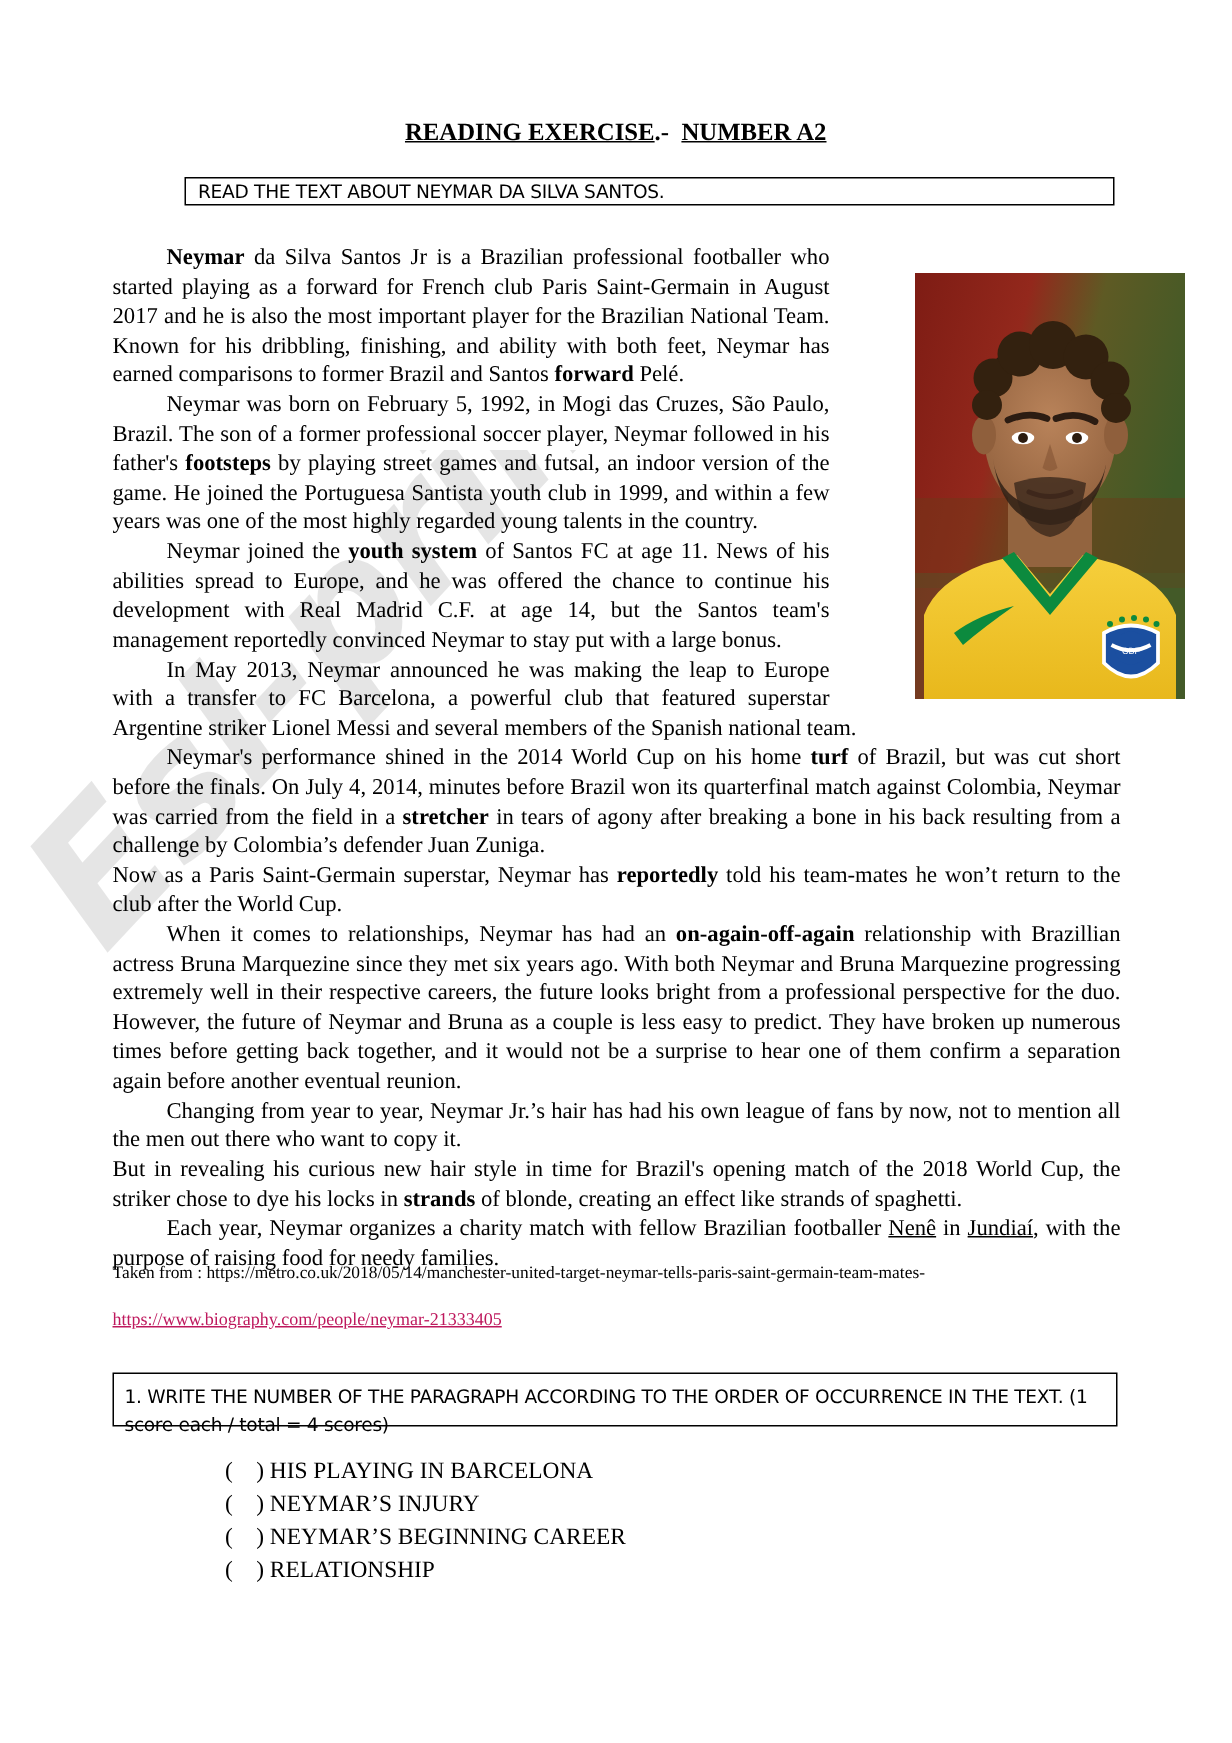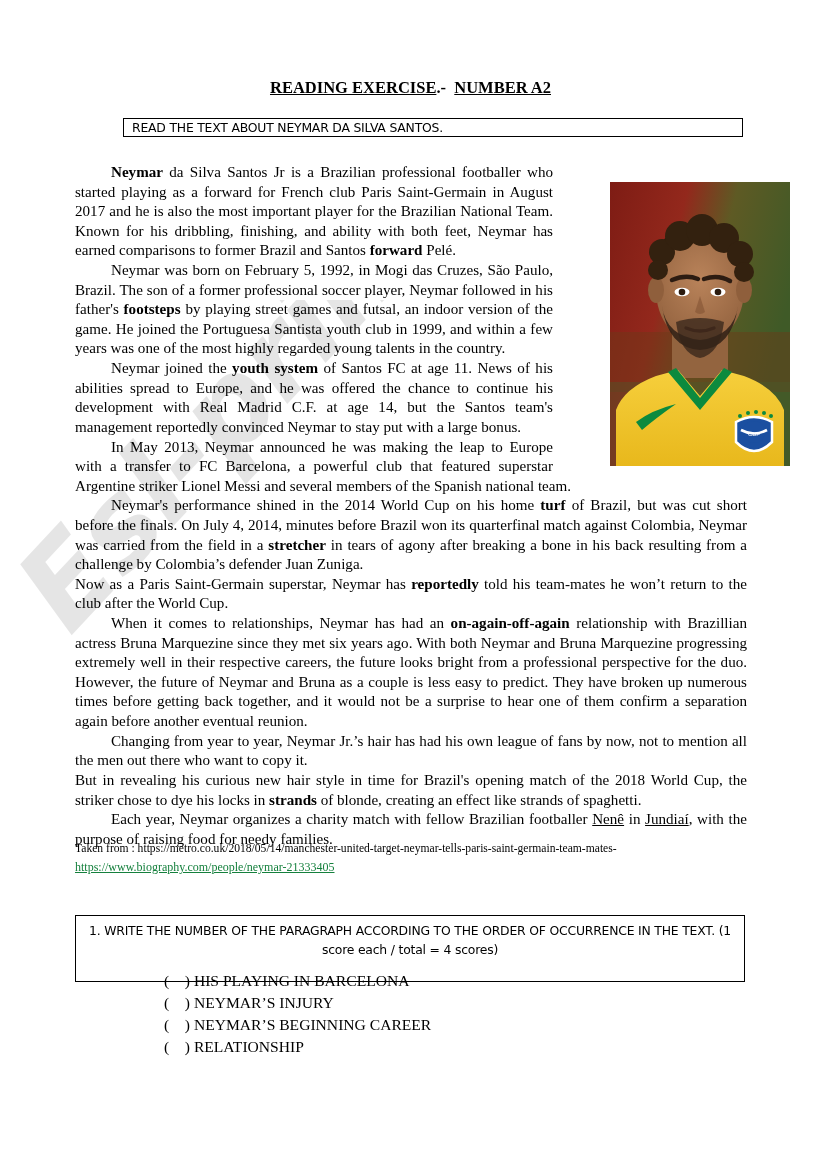--- a/index.html
+++ b/index.html
@@ -130,50 +130,49 @@
     z-index: 10;
   }
   #source-block .src-line {
     font-size: 11.6px;
     line-height: 1.22;
     color: #000;
   }
   #source-block .src-link {
     font-size: 12px;
     line-height: 1.35;
-    color: #15803d;
+    color: #be185d;
     text-decoration: underline;
     display: inline-block;
-    margin-top: 3px;
+    margin-top: 15px;
   }
 
   
   #question-box {
     position: absolute;
     left: 75px;
     top: 915px;
     width: 670px;
-    height: 67px;
+    height: 36px;
     border: 1.6px solid #000;
     box-sizing: border-box;
     z-index: 10;
     padding: 5px 7px 0 7px;
-    text-align: center;
   }
   #question-box .q-text {
     font-family: "DejaVu Sans", sans-serif;
     font-size: 12.4px;
     line-height: 1.55;
     letter-spacing: -0.2px;
   }
 
   
   #options-list {
     position: absolute;
-    left: 164px;
+    left: 150px;
     top: 970px;
     z-index: 10;
   }
   #options-list .option-row {
     font-size: 15.6px;
     line-height: 1.42;
     white-space: pre;
   }
 </style>
 </head>

